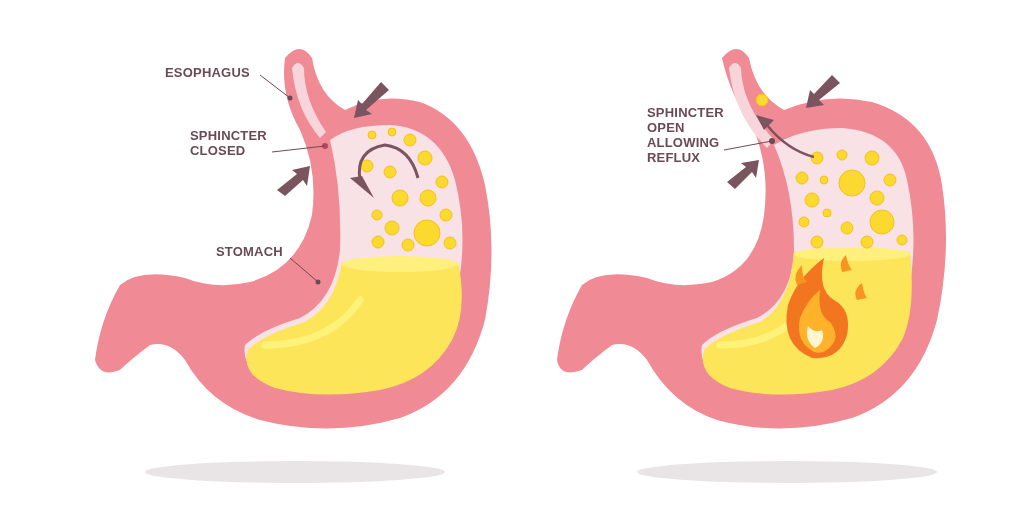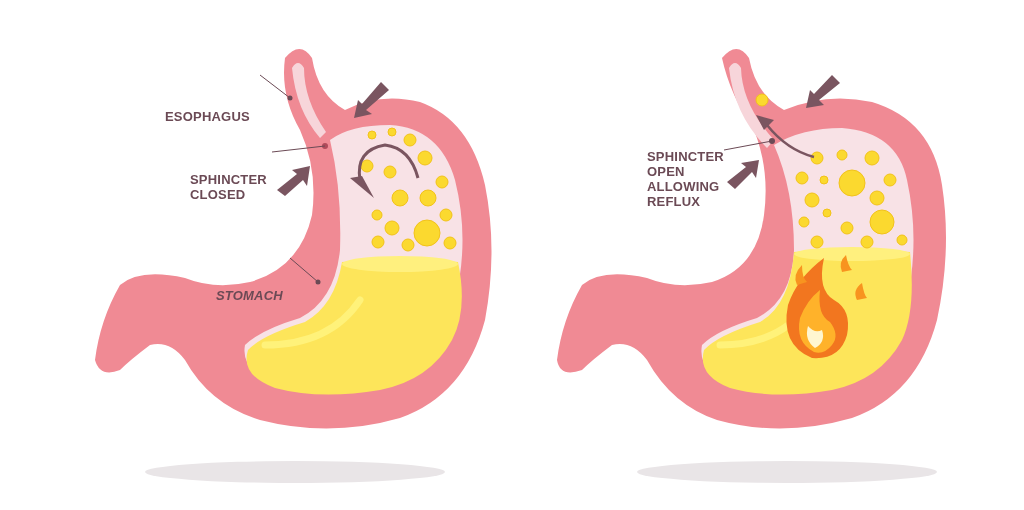--- a/index.html
+++ b/index.html
@@ -3,21 +3,21 @@
   <meta charset="utf-8">
   <style>
     html, body { margin: 0; padding: 0; background: #ffffff; }
     body { width: 1024px; height: 510px; overflow: hidden; position: relative;
            font-family: "Liberation Sans", sans-serif; }
     .panel { position: absolute; top: 0; height: 510px; }
     #panel-left { left: 0; width: 512px; }
     #panel-right { left: 512px; width: 512px; }
     svg { position: absolute; left: 0; top: 0; }
     .label { position: absolute; font-weight: bold; font-size: 13px; line-height: 15px;
-             color: #6b4a55; letter-spacing: 0.2px; white-space: pre-line; text-transform: uppercase; margin-top: 44px; }
+             color: #6b4a55; letter-spacing: 0.2px; white-space: pre-line; text-transform: uppercase; }
   </style>
 </head>
 <body>
 
 <div class="panel" id="panel-left">
   <svg width="512" height="510" viewBox="0 0 512 510">
 
     <ellipse cx="295" cy="472" rx="150" ry="11" fill="#e9e5e7"></ellipse>
 
     <path fill="#f08a94" d="M285,58 Q300,40 312,58 Q318,95 345,110 Q380,92 420,102 Q470,120 485,185
@@ -70,21 +70,21 @@
 
     <line x1="260" y1="75" x2="290" y2="98" stroke="#6b4a55" stroke-width="1"></line>
     <circle cx="290" cy="98" r="2.5" fill="#6b4a55"></circle>
     <line x1="272" y1="152" x2="325" y2="146" stroke="#6b4a55" stroke-width="1"></line>
     <line x1="290" y1="258" x2="318" y2="282" stroke="#6b4a55" stroke-width="1"></line>
     <circle cx="318" cy="282" r="2.5" fill="#6b4a55"></circle>
   </svg>
   <div class="label" style="left:165px; top:65px;">ESOPHAGUS</div>
   <div class="label" style="left:190px; top:128px;">SPHINCTER
 CLOSED</div>
-  <div class="label" style="left:216px; top:244px;font-style:italic;">STOMACH</div>
+  <div class="label" style="left:216px; top:244px;">STOMACH</div>
 </div>
 
 <div class="panel" id="panel-right">
   <svg width="512" height="510" viewBox="0 0 512 510">
     <ellipse cx="275" cy="472" rx="150" ry="11" fill="#e9e5e7"></ellipse>
     <path fill="#f08a94" d="M210,58 Q225,40 237,58 Q244,95 272,110 Q315,92 360,102 Q420,120 430,185
          Q440,250 425,320 Q405,395 340,418 Q270,438 205,420 Q160,405 135,360
          Q120,340 100,345 Q80,360 70,370 Q48,378 45,360 Q50,320 70,285
          Q90,268 135,278 Q165,290 200,282 Q245,268 252,215 Q258,170 242,130
          Q218,95 210,58 Z"></path>

